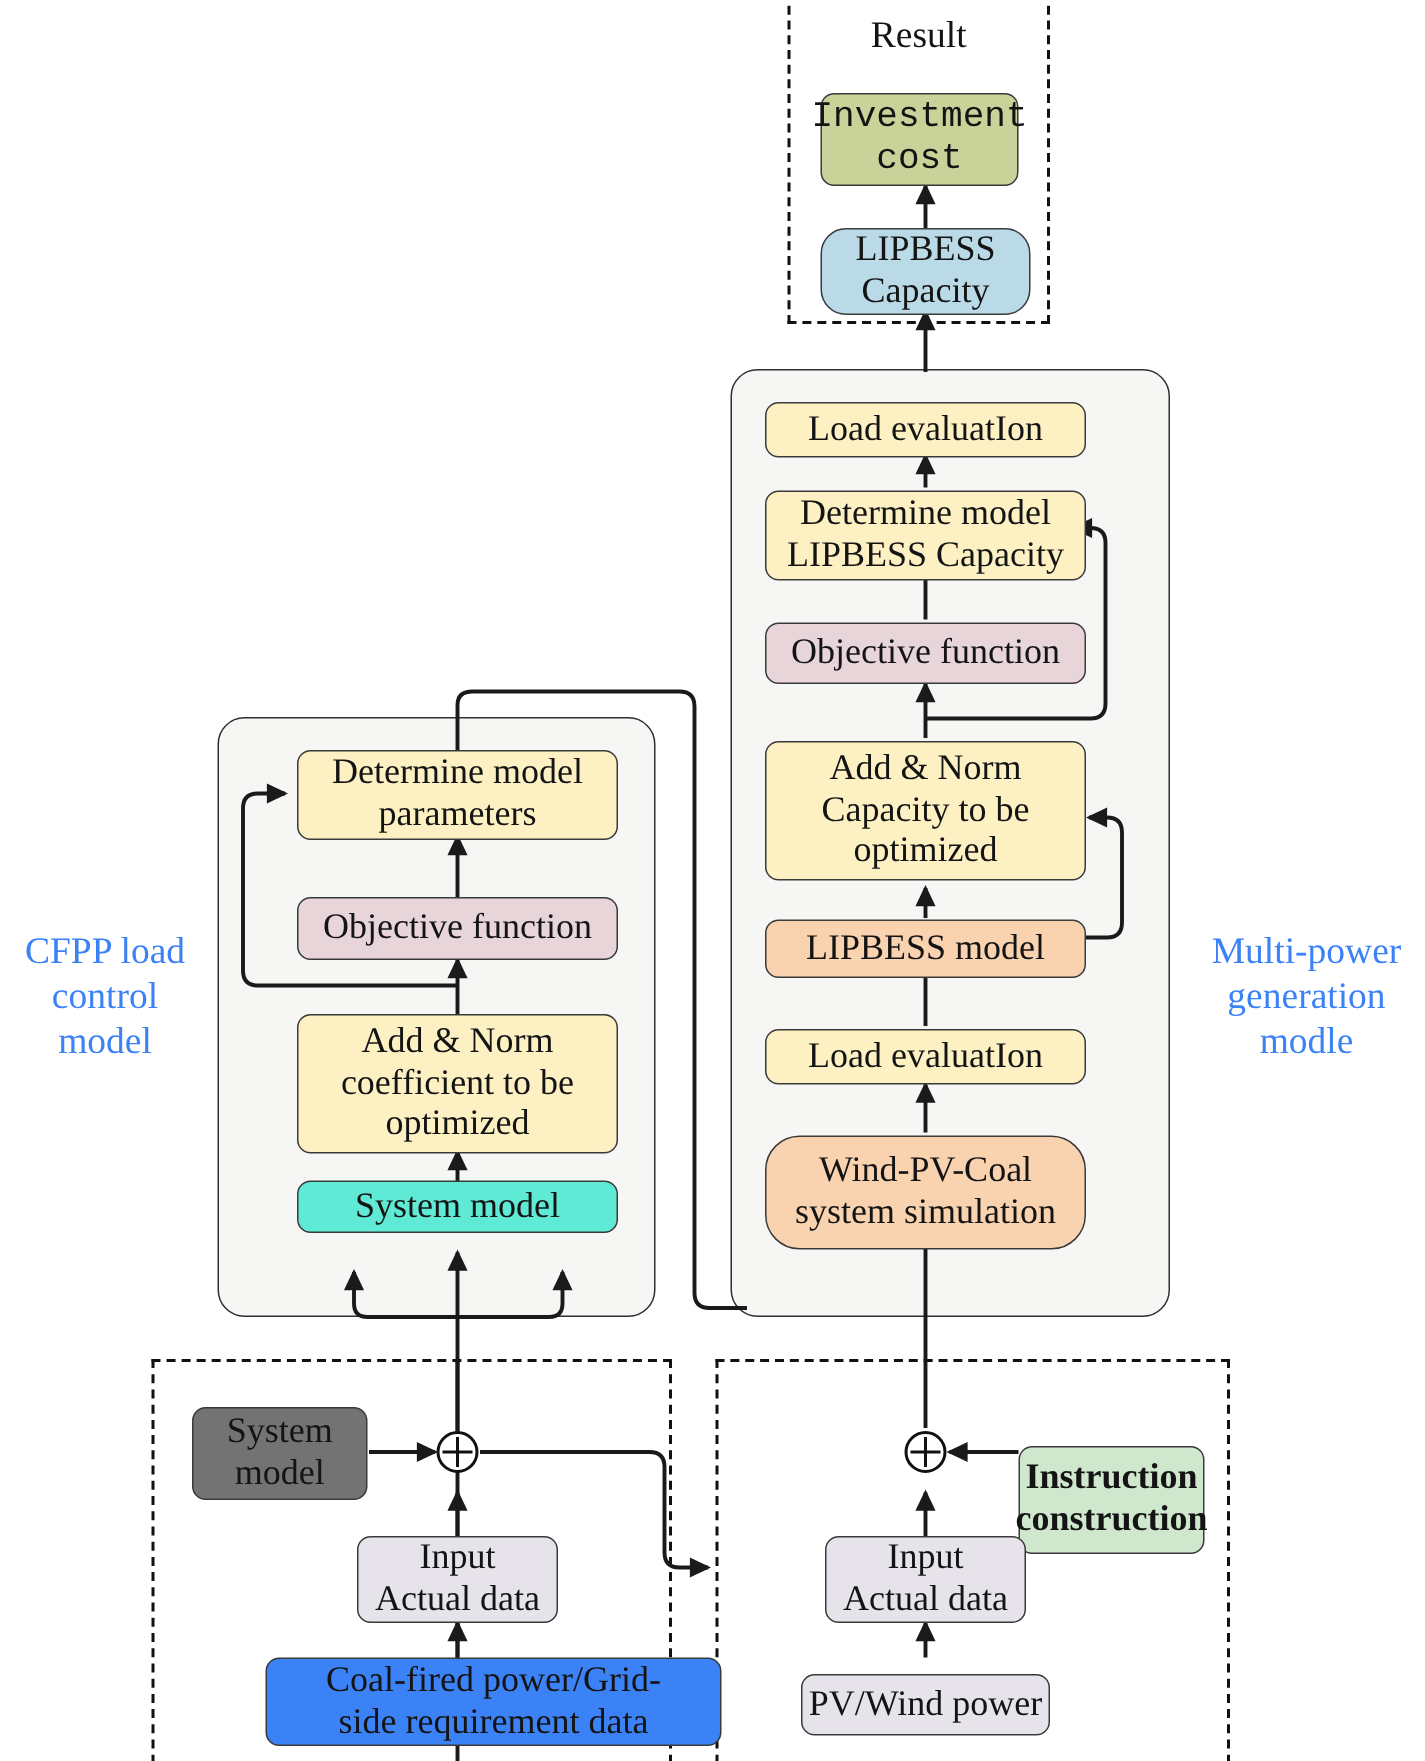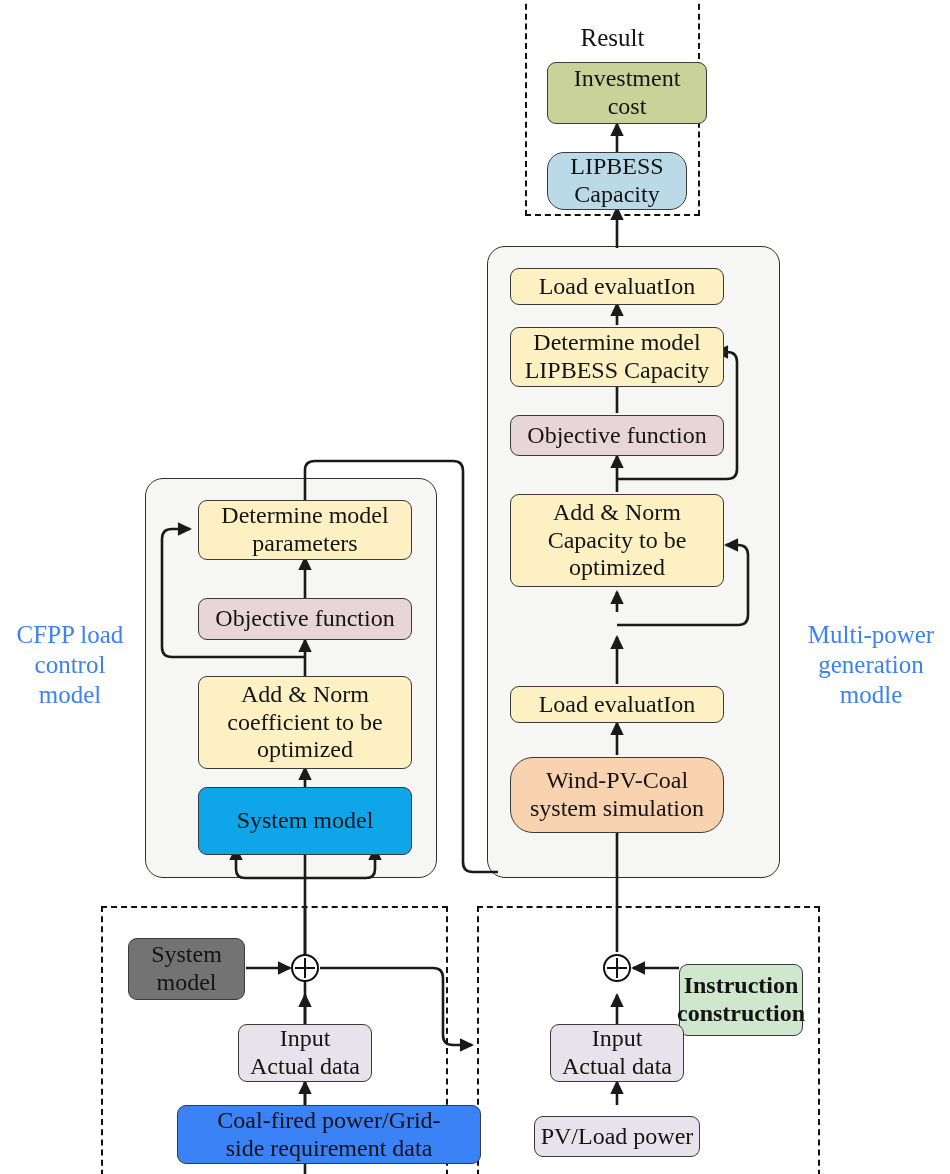--- a/index.html
+++ b/index.html
@@ -165,23 +165,23 @@
 
     <path class="w" d="M 320 968 L 433 968 Q 443 968 443 978 L 443 1035 Q 443 1045 453 1045 L 472 1045" marker-end="url(#arr)"></path>
 
     <path class="w" d="M 617 1105 L 617 1082" marker-end="url(#arr)"></path>
 
     <path class="w" d="M 617 1024 L 617 995" marker-end="url(#arr)"></path>
 
     <path class="w" d="M 679 968 L 633 968" marker-end="url(#arr)"></path>
   </svg>
 
-  <div class="region-title" style="left:525px; top:24px; width:175px;">Result</div>
-
-  <div class="box two-line" style="left:547px; top:62px; width:160px; height:62px; background:#c9d298;">
+  <div class="region-title" style="left:525px; top:10px; width:175px;">Result</div>
+
+  <div class="box two-line" style="left:547px; top:62px; width:132px; height:62px; background:#c9d298;font-family:Liberation Mono, monospace;">
     <span>Investment<br>cost</span>
   </div>
 
   <div class="box two-line" style="left:547px; top:152px; width:140px; height:58px; background:#b9dae6;border-radius:17px;">
     <span>LIPBESS<br>Capacity</span>
   </div>
 
   <div class="box" style="left:510px; top:268px; width:214px; height:37px; background:#fdf1c4;">
     <span>Load evaluatIon</span>
   </div>
@@ -191,20 +191,23 @@
   </div>
 
   <div class="box" style="left:510px; top:415px; width:214px; height:41px; background:#e8d5d9;">
     <span>Objective function</span>
   </div>
 
   <div class="box two-line" style="left:510px; top:494px; width:214px; height:93px; background:#fdf1c4;">
     <span>Add &amp; Norm<br>Capacity to be<br>optimized</span>
   </div>
 
+  <div class="box" style="left:510px; top:613px; width:214px; height:39px; background:#f9d3b0;">
+    <span>LIPBESS model</span>
+  </div>
 
   <div class="box" style="left:510px; top:686px; width:214px; height:37px; background:#fdf1c4;">
     <span>Load evaluatIon</span>
   </div>
 
   <div class="box two-line" style="left:510px; top:757px; width:214px; height:76px; background:#f9d3b0;border-radius:23px;">
     <span>Wind-PV-Coal<br>system simulation</span>
   </div>
 
   <div class="box two-line" style="left:198px; top:500px; width:214px; height:60px; background:#fdf1c4;">
@@ -212,21 +215,21 @@
   </div>
 
   <div class="box" style="left:198px; top:598px; width:214px; height:42px; background:#e8d5d9;">
     <span>Objective function</span>
   </div>
 
   <div class="box two-line" style="left:198px; top:676px; width:214px; height:93px; background:#fdf1c4;">
     <span>Add &amp; Norm<br>coefficient to be<br>optimized</span>
   </div>
 
-  <div class="box" style="left:198px; top:787px; width:214px; height:68px; background:#0ea5e9;">
+  <div class="box" style="left:198px; top:787px; width:214px; height:35px; background:#5eead4;">
     <span>System model</span>
   </div>
 
   <div class="box two-line" style="left:128px; top:938px; width:117px; height:62px; background:#737373;">
     <span>System<br>model</span>
   </div>
 
   <div class="box two-line" style="left:238px; top:1024px; width:134px; height:58px; background:#e6e3ea;">
     <span>Input<br>Actual data</span>
   </div>
@@ -237,21 +240,21 @@
 
   <div class="box two-line" style="left:679px; top:964px; width:124px; height:72px; background:#cfe8cd;font-weight:bold;">
     <span>Instruction<br>construction</span>
   </div>
 
   <div class="box two-line" style="left:550px; top:1024px; width:134px; height:58px; background:#e6e3ea;">
     <span>Input<br>Actual data</span>
   </div>
 
   <div class="box" style="left:534px; top:1116px; width:166px; height:41px; background:#e6e3ea;">
-    <span>PV/Load power</span>
+    <span>PV/Wind power</span>
   </div>
 
   <div class="sum-node" style="left:291px; top:954px;"></div>
   <div class="sum-node" style="left:603px; top:954px;"></div>
 
   <div class="side-label" style="left:0px; top:620px; width:140px;">
     <span>CFPP load<br>control<br>model</span>
   </div>
 
   <div class="side-label" style="left:792px; top:620px; width:158px;">

